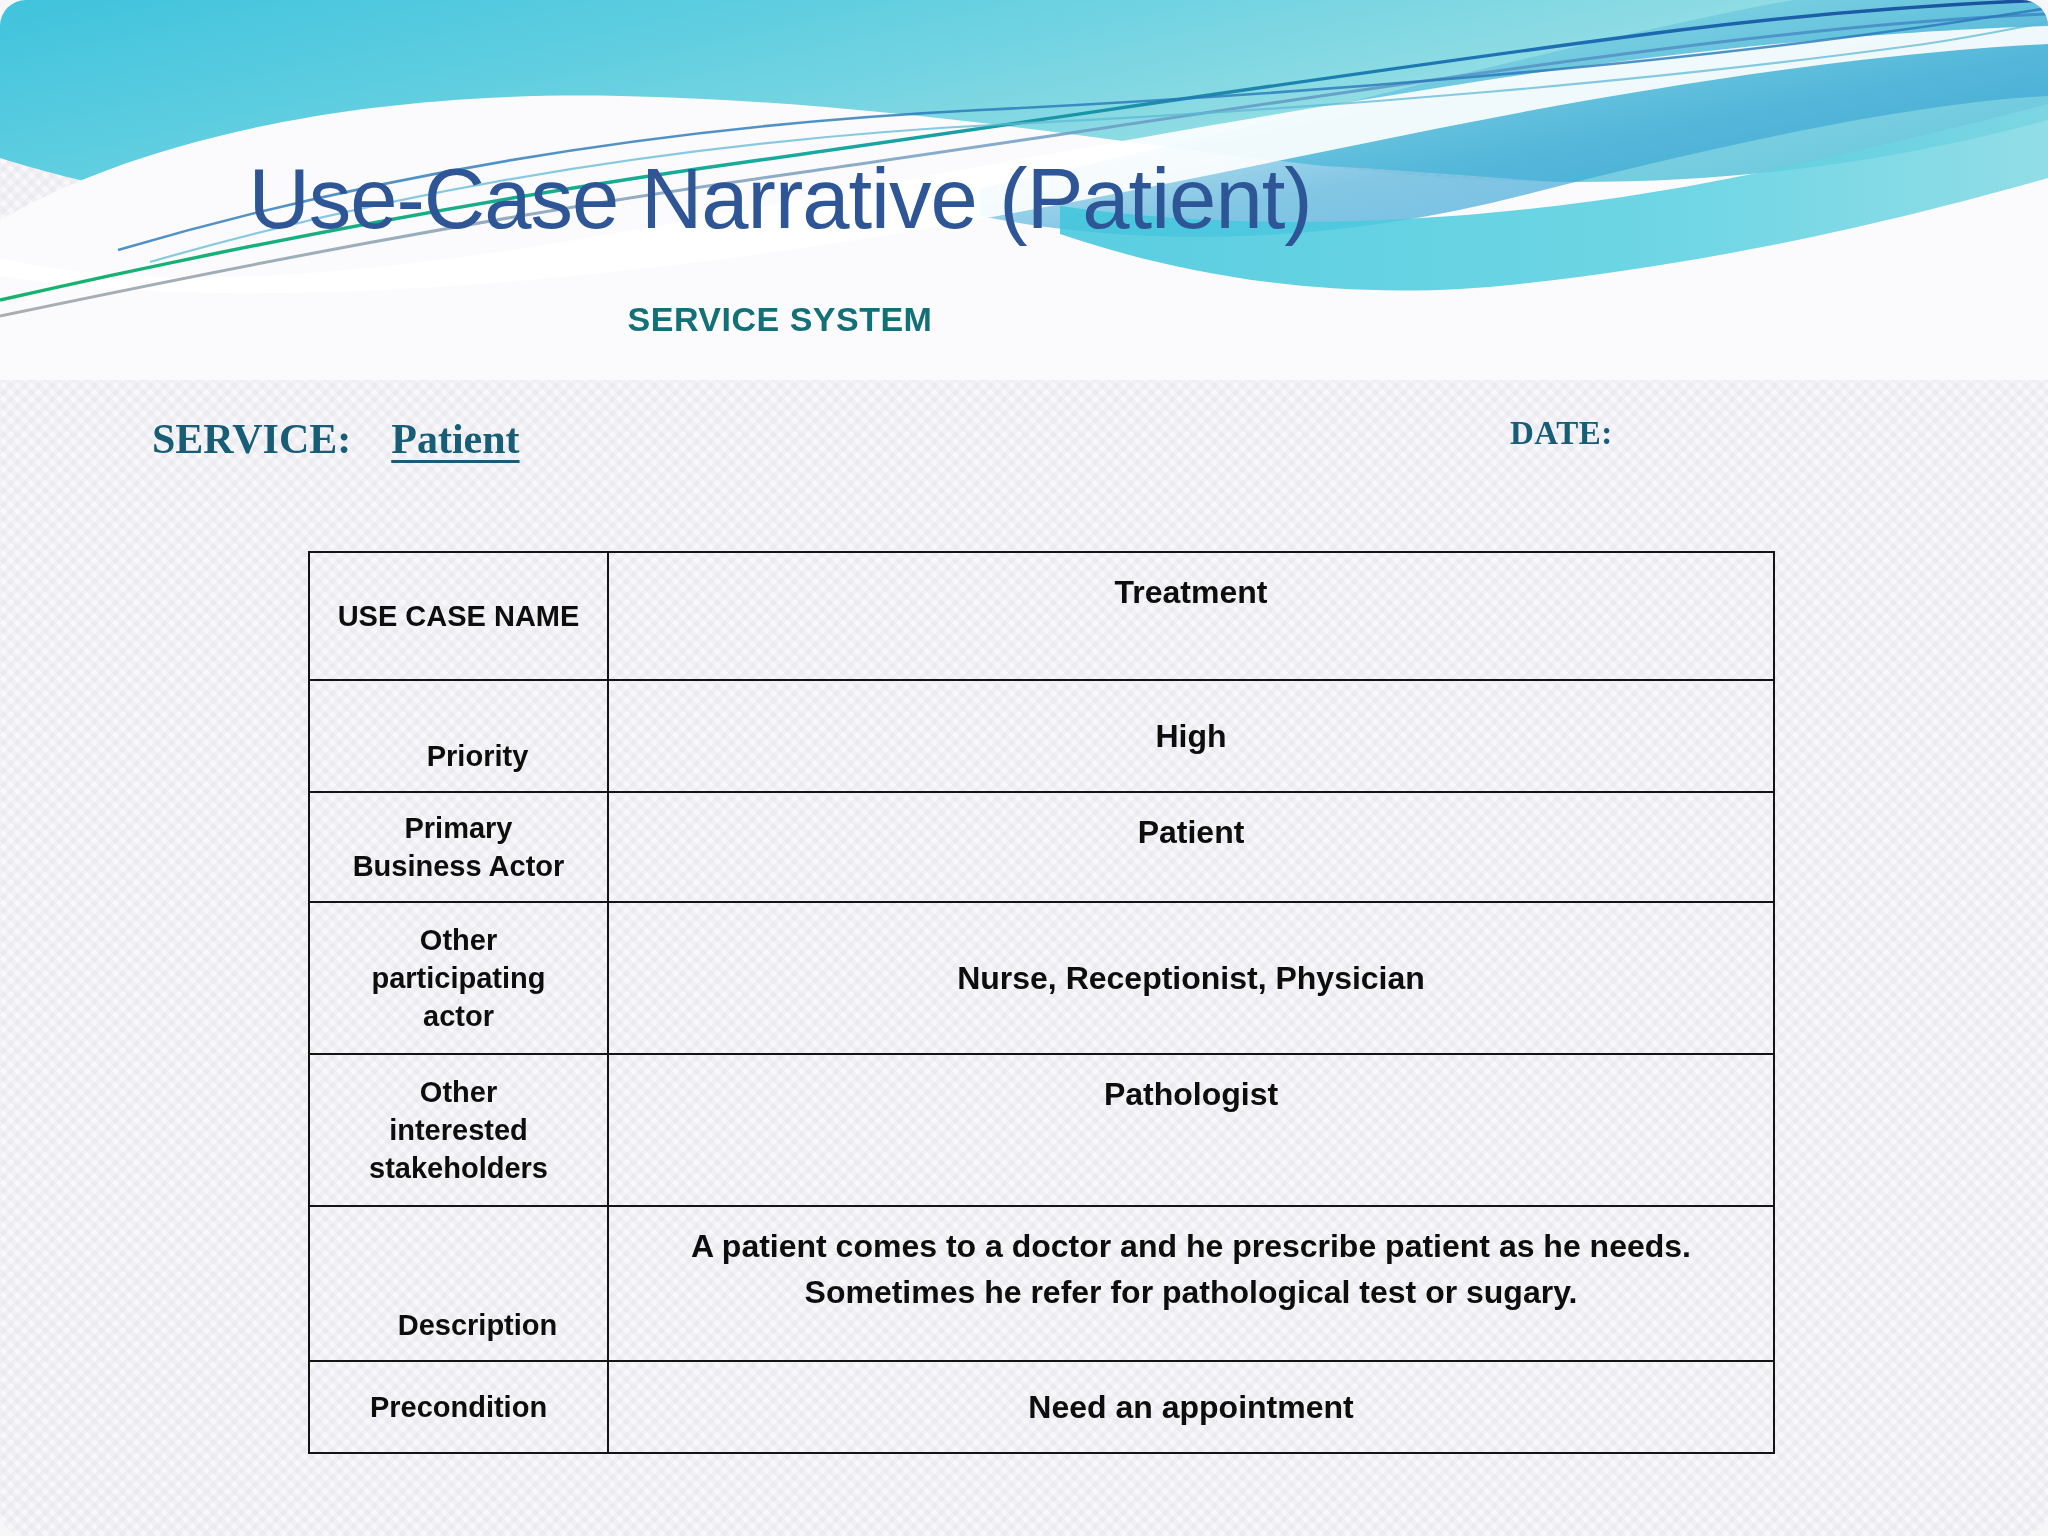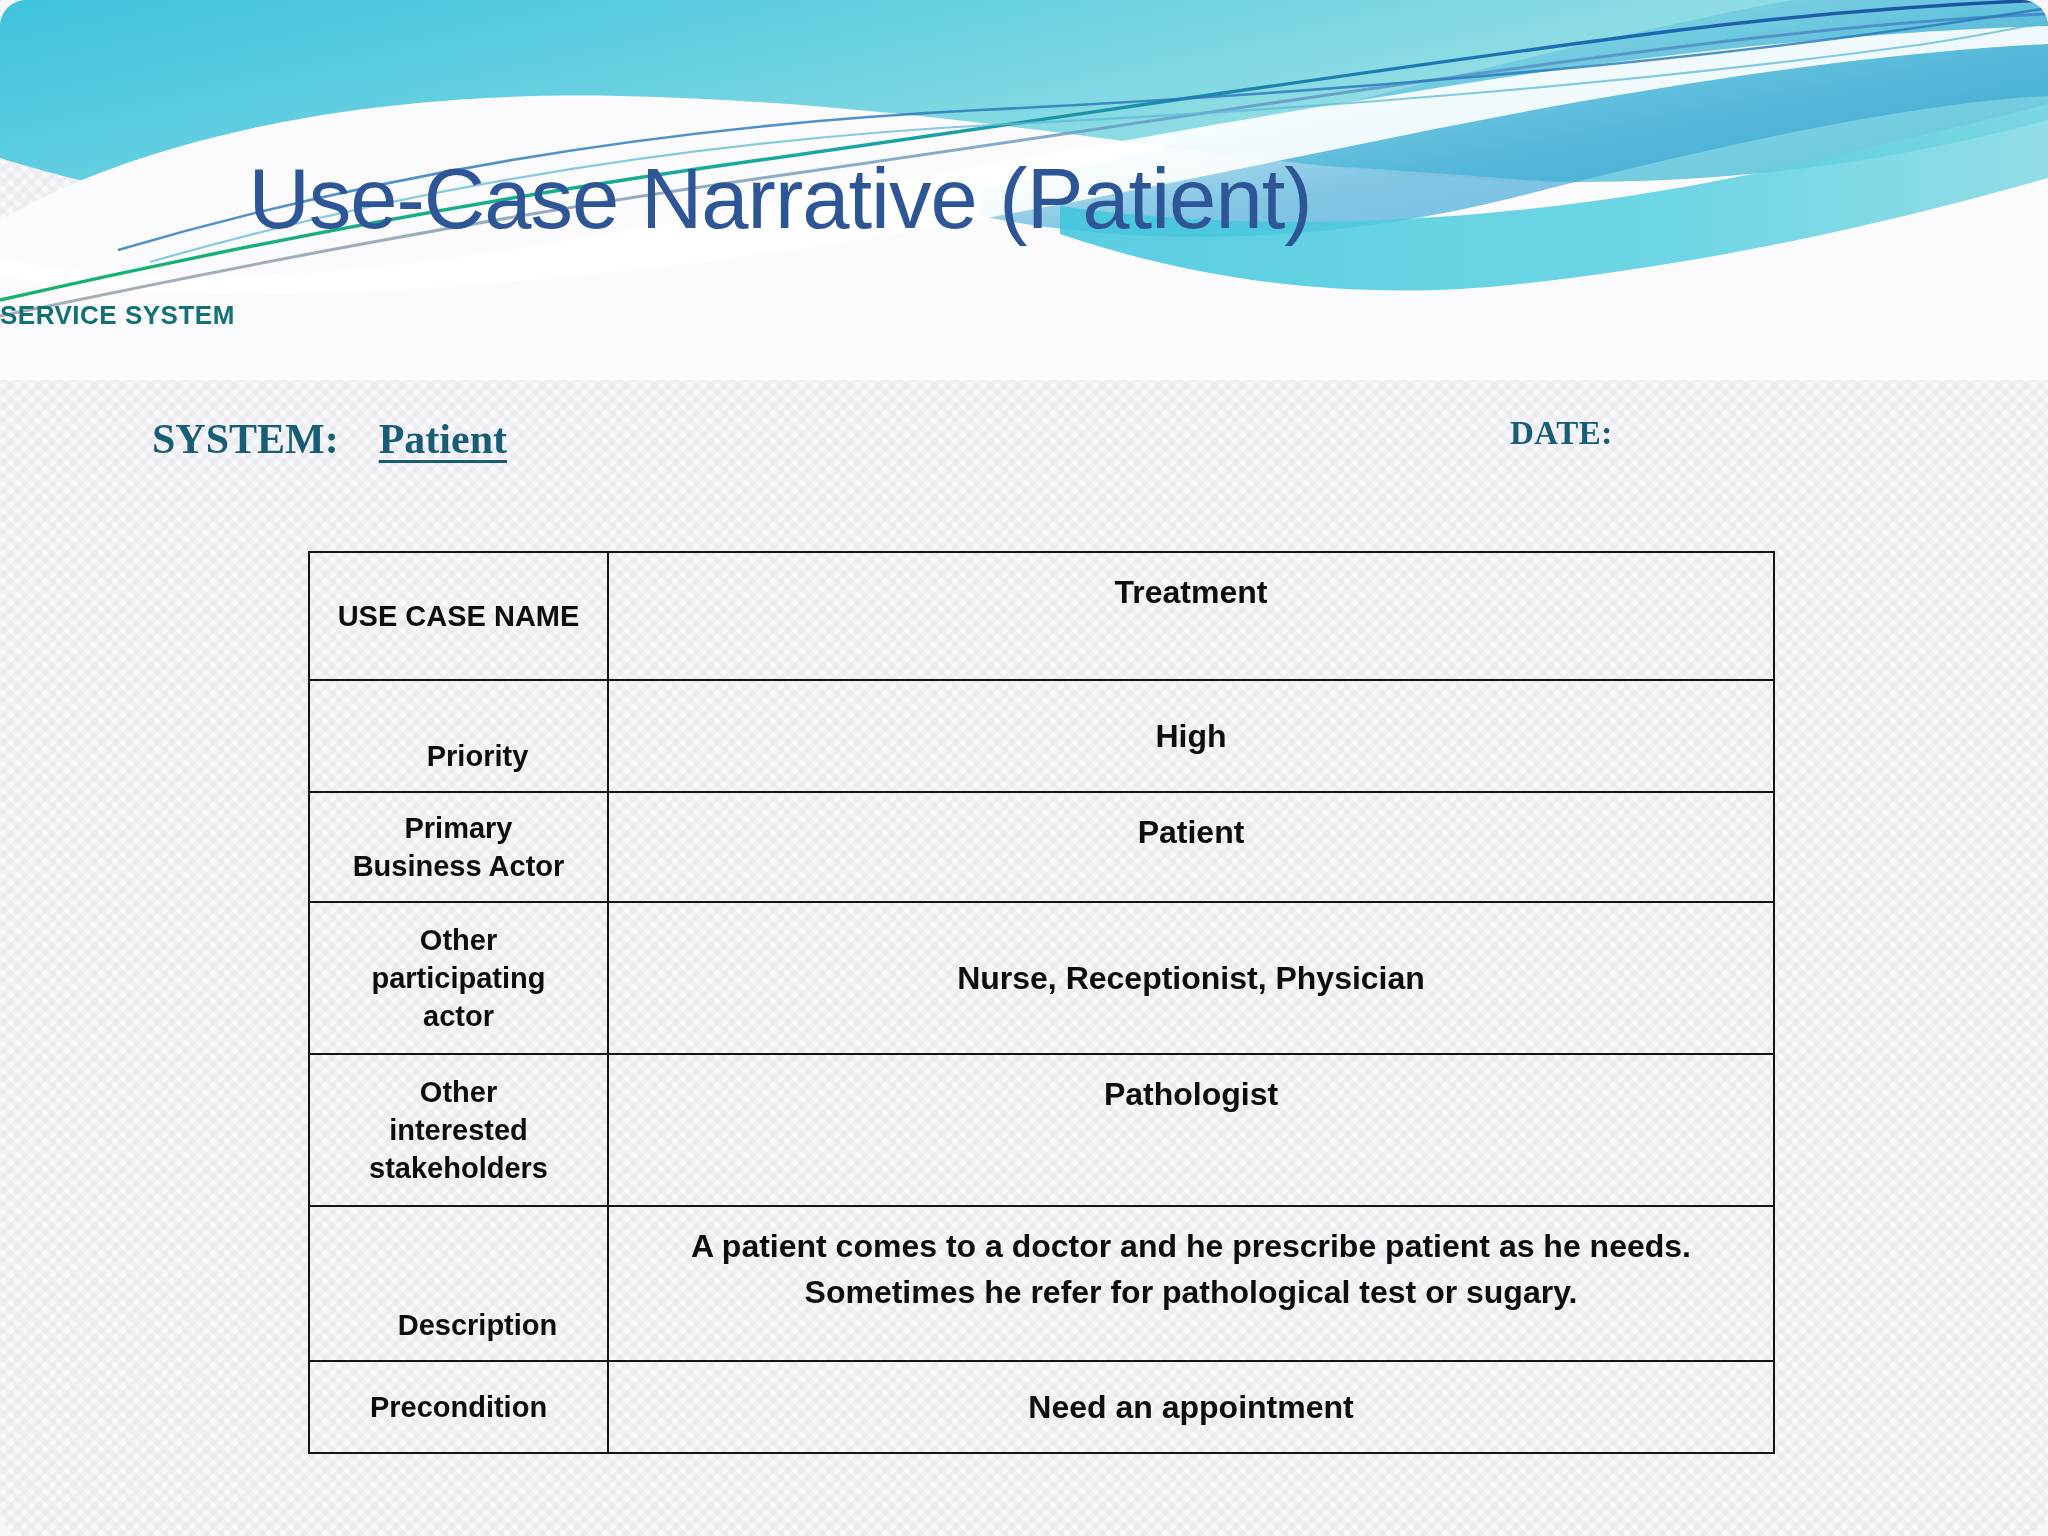--- a/index.html
+++ b/index.html
@@ -60,23 +60,24 @@
     letter-spacing: -1px;
     color: #2e5697;
     white-space: nowrap;
   }
 
   #subtitle {
     position: absolute;
     top: 300px;
     left: 0;
     width: 1560px;
-    z-index: 5;
-    font-family: "Liberation Sans", sans-serif;
-    font-size: 26px;
+    text-align: center;
+    z-index: 5;
+    font-family: "Liberation Sans", sans-serif;
+    font-size: 34px;
     font-weight: bold;
     letter-spacing: .5px;
     color: #127077;
   }
 
   
   #author-block {
     position: absolute;
     top: 415px;
     left: 152px;
@@ -235,21 +236,21 @@
 
     <path d="M118,250 C370,176 660,126 980,110 C1310,94 1640,66 1900,30 C1960,22 2010,14 2048,8" fill="none" stroke="#2778b8" stroke-width="2.6" opacity=".8"></path>
 
     <path d="M150,262 C400,190 690,140 1010,124 C1340,108 1660,80 1910,46 C1970,38 2015,28 2048,22" fill="none" stroke="#5fb8d6" stroke-width="2.2" opacity=".75"></path>
   </svg>
 
   <div id="title">Use-Case Narrative (Patient)</div>
   <div id="subtitle">SERVICE SYSTEM</div>
 
   <div id="author-block">
-    <span id="author-label">SYSTEM:</span>
+    <span id="author-label">SERVICE:</span>
     <span id="author-value">Patient</span>
   </div>
 
   <div id="date-block">
     <span id="date-label">DATE:</span>
     <span id="date-value"></span>
   </div>
 
   <table id="uc-table">
     <tbody>

